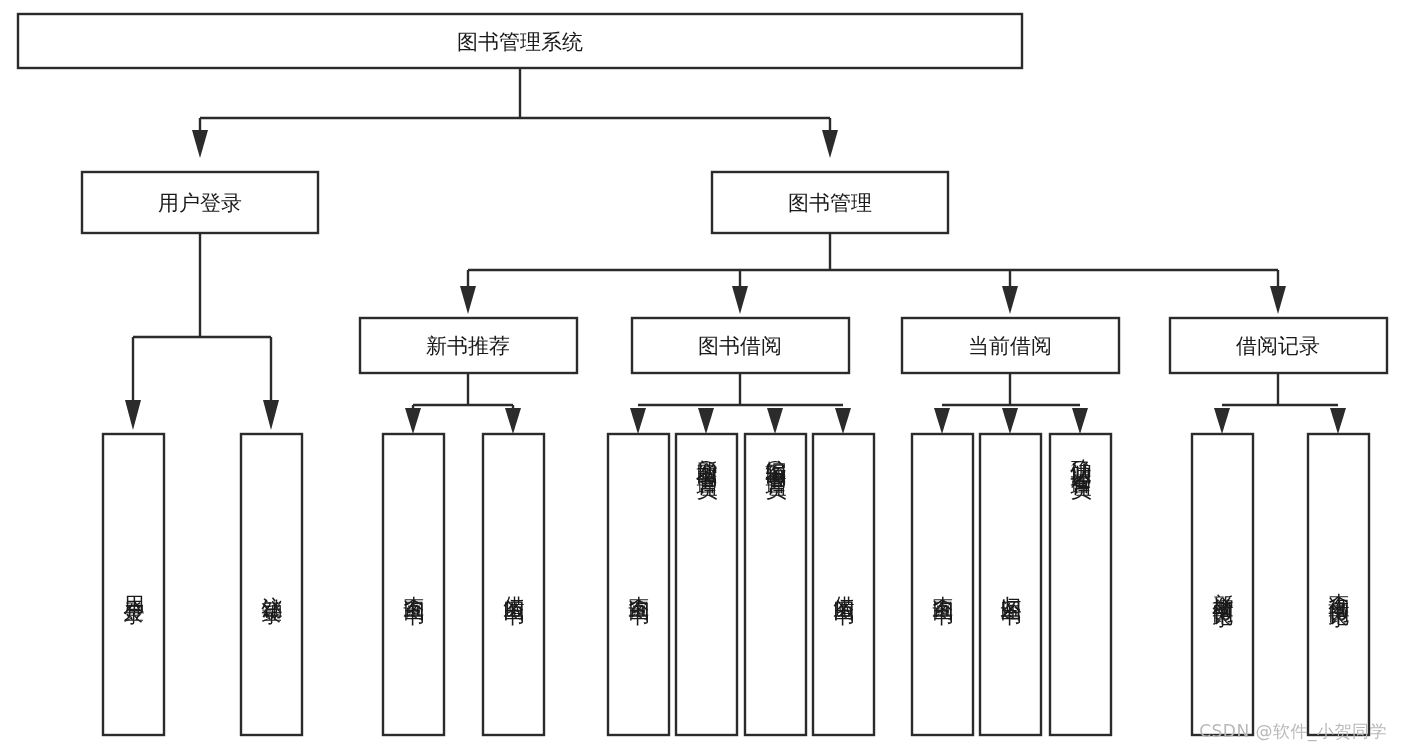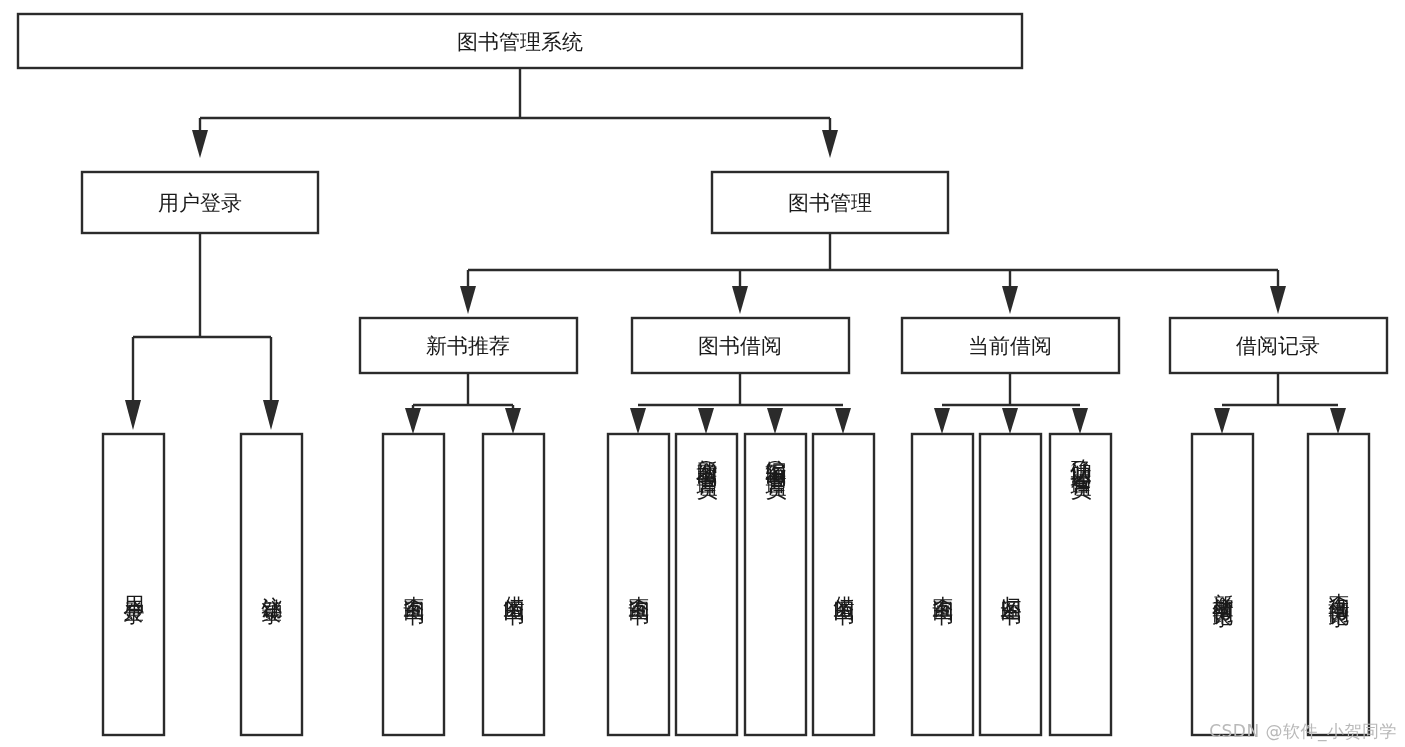--- a/index.html
+++ b/index.html
@@ -59,21 +59,21 @@
     text-orientation: upright;
     font-family: "DejaVu Sans", "Liberation Sans", sans-serif;
     font-size: 21px;
     line-height: 1;
     letter-spacing: 3px;
     color: #1a1a1a;
     white-space: nowrap;
   }
   .watermark {
     position: absolute;
-    right: 8px;
+    right: 18px;
     bottom: 4px;
     font-family: "DejaVu Sans", "Liberation Sans", sans-serif;
     font-size: 17px;
     color: #b9b9b9;
     letter-spacing: 0.5px;
     white-space: nowrap;
   }
 </style>
 </head>
 <body>

